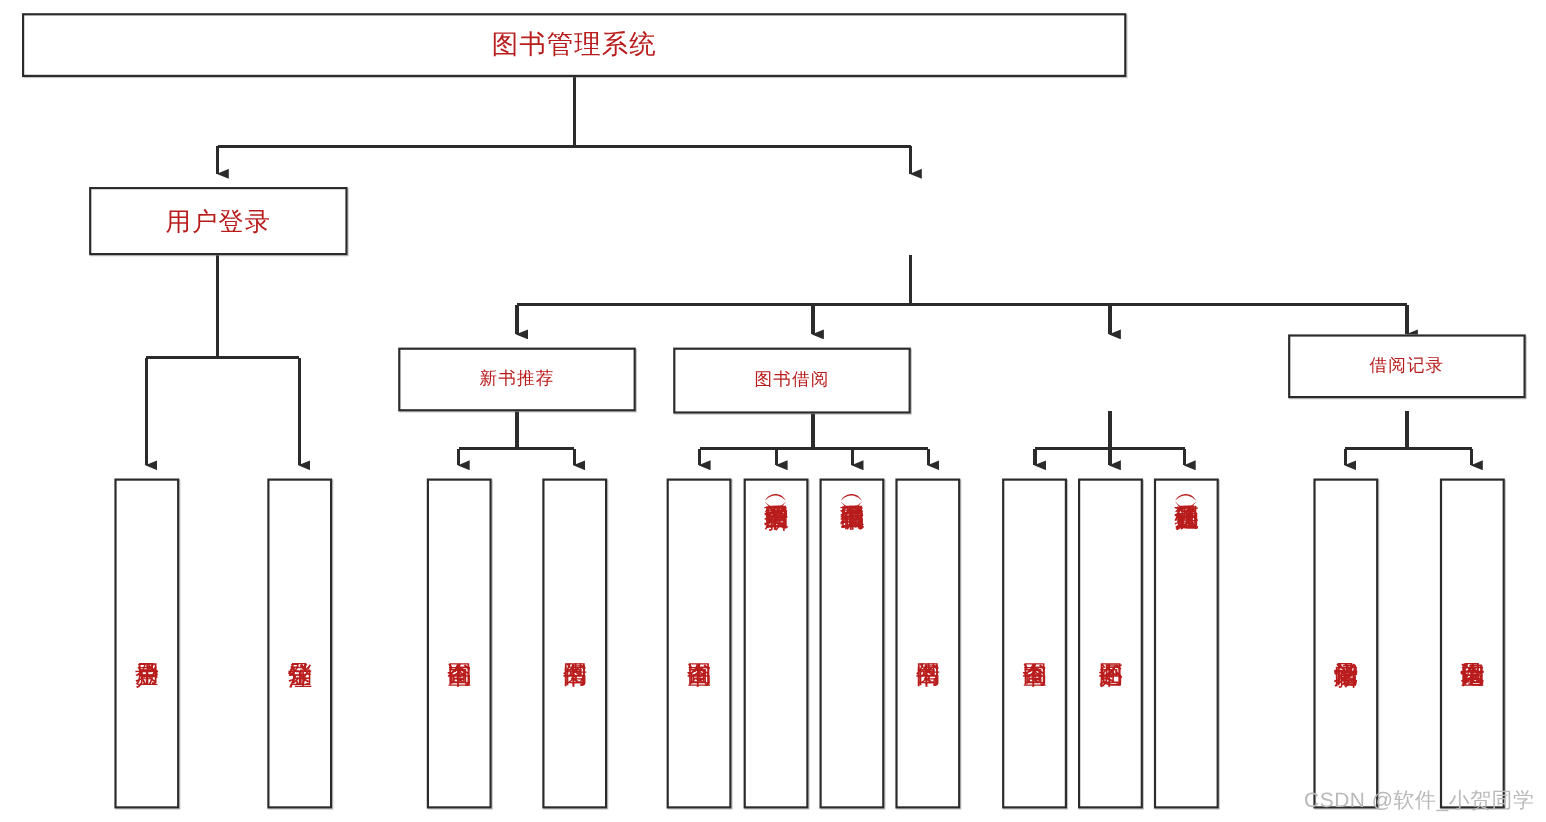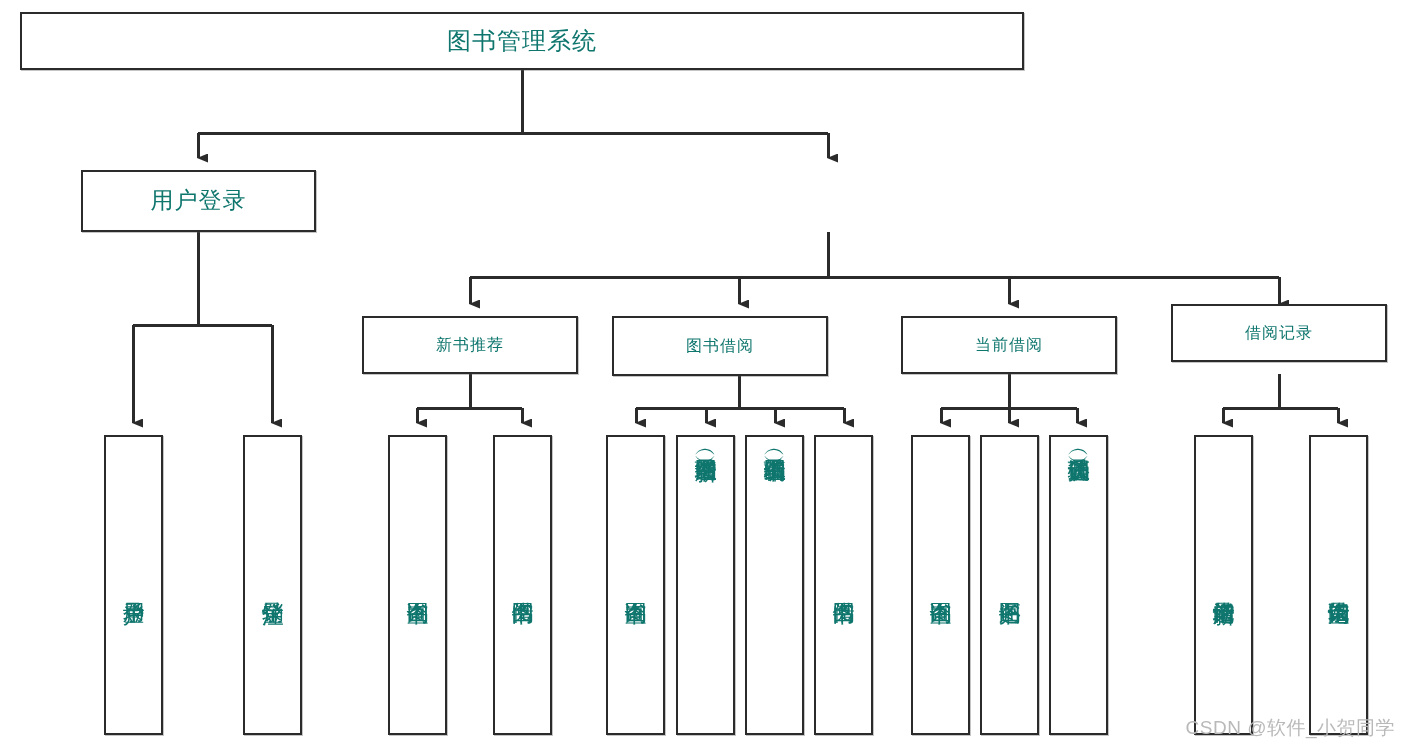--- a/index.html
+++ b/index.html
@@ -34,26 +34,26 @@
     border: 2.5px solid #2b2b2b;
     display: flex;
     align-items: center;
     justify-content: center;
     box-shadow: 1px 1px 0 rgba(90,90,90,0.35);
   }
   .node-label {
     font-size: 23px;
     line-height: 1.25;
     letter-spacing: 1px;
-    color: #0f766e;
+    color: #b91c1c;
     white-space: nowrap;
     text-align: left;
   }
   .node.root .node-label { font-size: 24px; }
-  .node.level2 .node-label { font-size: 23px; font-family: Liberation Serif, serif; }
+  .node.level2 .node-label { font-size: 23px; }
   .node.level3 .node-label { font-size: 16px; }
 
   
   .node.leaf {
     align-items: flex-start;
     justify-content: center;
     padding-top: 6px;
   }
   .node.leaf .node-label {
     font-size: 22px;
@@ -158,23 +158,20 @@
 
 
   <div class="node level3" style="left:362px; top:316px; width:216px; height:58px;">
     <span class="node-label">新书推荐</span>
   </div>
 
   <div class="node level3" style="left:612px; top:316px; width:216px; height:60px;">
     <span class="node-label">图书借阅</span>
   </div>
 
-  <div class="node level3" style="left:901px; top:316px; width:216px; height:58px;">
-    <span class="node-label">当前借阅</span>
-  </div>
 
   <div class="node level3" style="left:1171px; top:304px; width:216px; height:58px;">
     <span class="node-label">借阅记录</span>
   </div>
 
   <div class="node leaf" style="left:104px; top:435px; width:59px; height:300px;">
     <div class="leaf-inner">
       <span class="node-label">用户登录</span>
     </div>
   </div>

